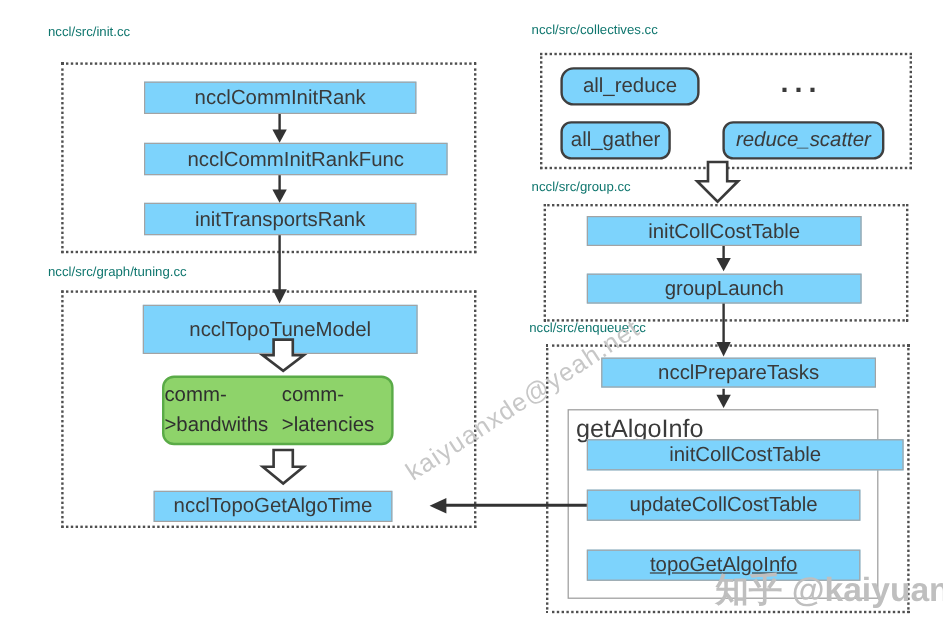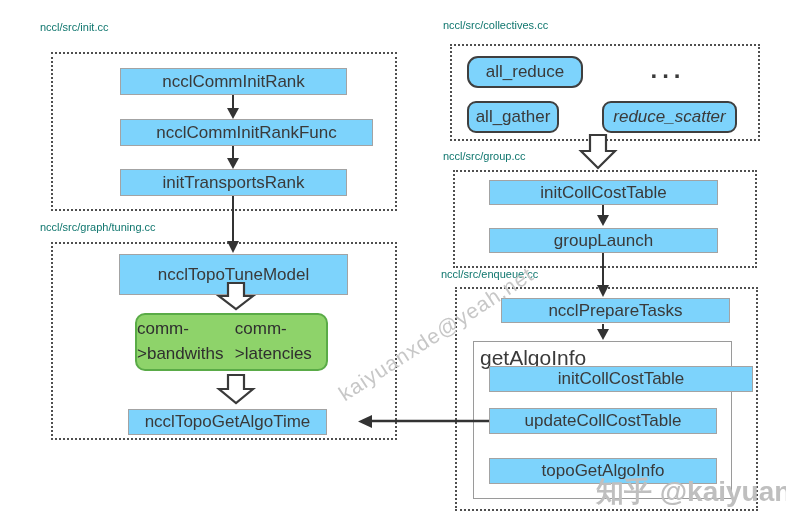--- a/index.html
+++ b/index.html
@@ -132,21 +132,21 @@
 
   <div class="sec-label" style="left:441px;top:268px;">nccl/src/enqueue.cc</div>
   <div class="frame" style="left:455px;top:287px;width:303px;height:224px;"></div>
   <div class="box" style="left:489px;top:298px;width:229px;height:25px;margin-left:12px;">ncclPrepareTasks</div>
 
   <div class="container-box" style="left:473px;top:341px;width:259px;height:158px;">
     <div class="container-title">getAlgoInfo</div>
   </div>
   <div class="box" style="left:489px;top:366px;width:264px;height:26px;">initCollCostTable</div>
   <div class="box" style="left:489px;top:408px;width:228px;height:26px;">updateCollCostTable</div>
-  <div class="box" style="left:489px;top:458px;width:228px;height:26px;">topoGetAlgoInfo</div>
+  <div class="box" style="left:489px;top:458px;width:228px;height:26px;text-decoration:underline;">topoGetAlgoInfo</div>
 
   <svg id="arrow-layer" width="786" height="525" viewBox="0 0 786 525">
 
     <g>
       <line x1="233" y1="95" x2="233" y2="110" stroke="#333333" stroke-width="2"></line>
       <polygon points="227,108 239,108 233,119" fill="#333333"></polygon>
     </g>
     <g>
       <line x1="233" y1="146" x2="233" y2="160" stroke="#333333" stroke-width="2"></line>
       <polygon points="227,158 239,158 233,169" fill="#333333"></polygon>

